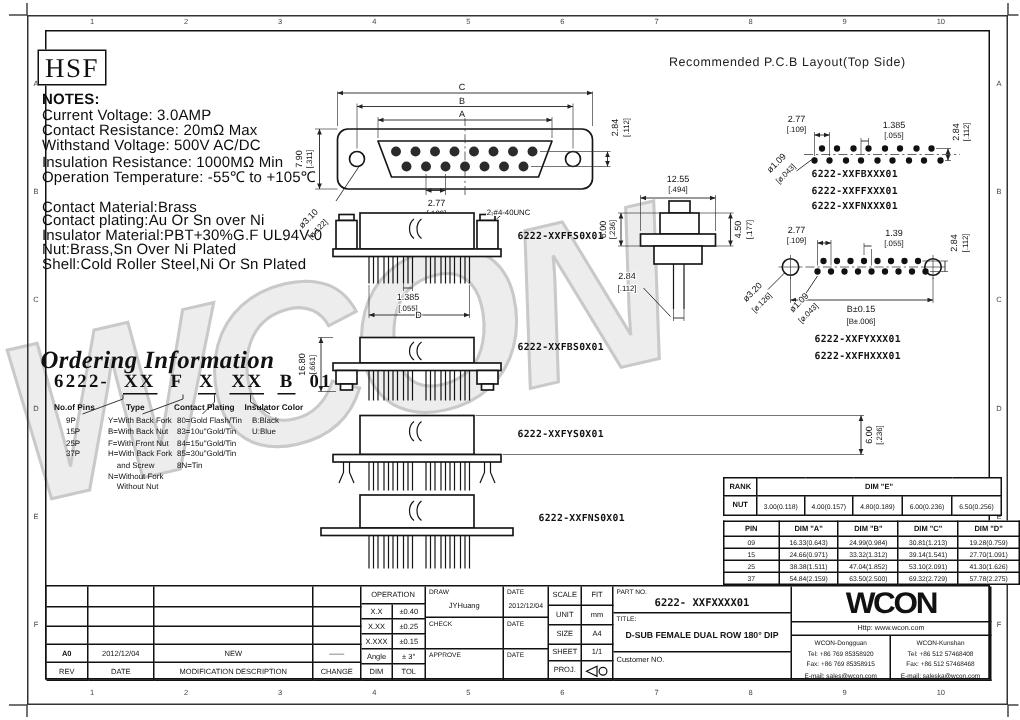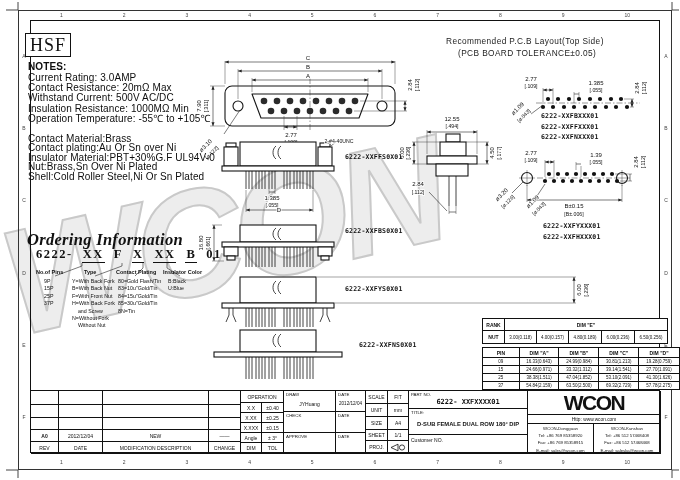--- a/index.html
+++ b/index.html
@@ -326,21 +326,21 @@
       <span>D</span>
       <span>E</span>
       <span>F</span>
     </div>
 
   <div class="abs hsf">
       <span>HSF</span>
     </div>
 
   <div class="abs nt" style="left:28px;top:62px;font-weight:bold">NOTES:</div>
-  <div class="abs nt" style="left:28px;top:73px"><div>Current Rating: 3.0AMP</div><div>Contact Resistance: 20mΩ Max</div><div>Withstand Current: 500V AC/DC</div><div>Insulation Resistance: 1000MΩ Min</div><div>Operation Temperature: -55℃ to +105℃</div></div>
+  <div class="abs nt" style="left:28px;top:73px"><div>Current Voltage: 3.0AMP</div><div>Contact Resistance: 20mΩ Max</div><div>Withstand Voltage: 500V AC/DC</div><div>Insulation Resistance: 1000MΩ Min</div><div>Operation Temperature: -55℃ to +105℃</div></div>
   <div class="abs nt nt2" style="left:28px;top:134px"><div>Contact Material:Brass</div><div>Contact plating:Au Or Sn over Ni</div><div>Insulator Material:PBT+30%G.F UL94V-0</div><div>Nut:Brass,Sn Over Ni Plated</div><div>Shell:Cold Roller Steel,Ni Or Sn Plated</div></div>
 
   <div class="abs ot" style="left:27px;top:230px">Ordering Information</div>
   <div class="abs oc" style="left:36px;top:247px">
     <span>6222-</span>
       <span class="u">XX</span>
       <span>F</span>
       <span class="u">X</span>
       <span class="u">XX</span>
       <span class="u">B</span>
@@ -349,21 +349,20 @@
   <div class="abs og" style="left:36px;top:269px">No.of Pins</div>
   <div class="abs op" style="left:44px;top:278px"><div>9P</div><div>15P</div><div>25P</div><div>37P</div></div>
   <div class="abs og" style="left:84px;top:269px">Type</div>
   <div class="abs op" style="left:72px;top:278px"><div>Y=With Back Fork</div><div>B=With Back Nut</div><div>F=With Front Nut</div><div>H=With Back Fork</div><div>    and Screw</div><div>N=Without Fork</div><div>    Without Nut</div></div>
   <div class="abs og" style="left:116px;top:269px">Contact Plating</div>
   <div class="abs op" style="left:118px;top:278px"><div>80=Gold Flash/Tin</div><div>83=10u"Gold/Tin</div><div>84=15u"Gold/Tin</div><div>85=30u"Gold/Tin</div><div>8N=Tin</div></div>
   <div class="abs og" style="left:163px;top:269px">Insulator Color</div>
   <div class="abs op" style="left:168px;top:278px"><div>B:Black</div><div>U:Blue</div></div>
 
   <div class="abs ph" style="left:446px;top:36px">Recommended P.C.B Layout(Top Side)</div>
-  <div class="abs ph" style="left:458px;top:48px">(PCB BOARD TOLERANCE±0.05)</div>
 
   <div class="abs pn pnl" style="left:541px;top:112px">
       <div>6222-XXFBXXX01</div>
       <div>6222-XXFFXXX01</div>
       <div>6222-XXFNXXX01</div>
     </div>
   <div class="abs pn pnl" style="left:543px;top:222px">
       <div>6222-XXFYXXX01</div>
       <div>6222-XXFHXXX01</div>
     </div>

